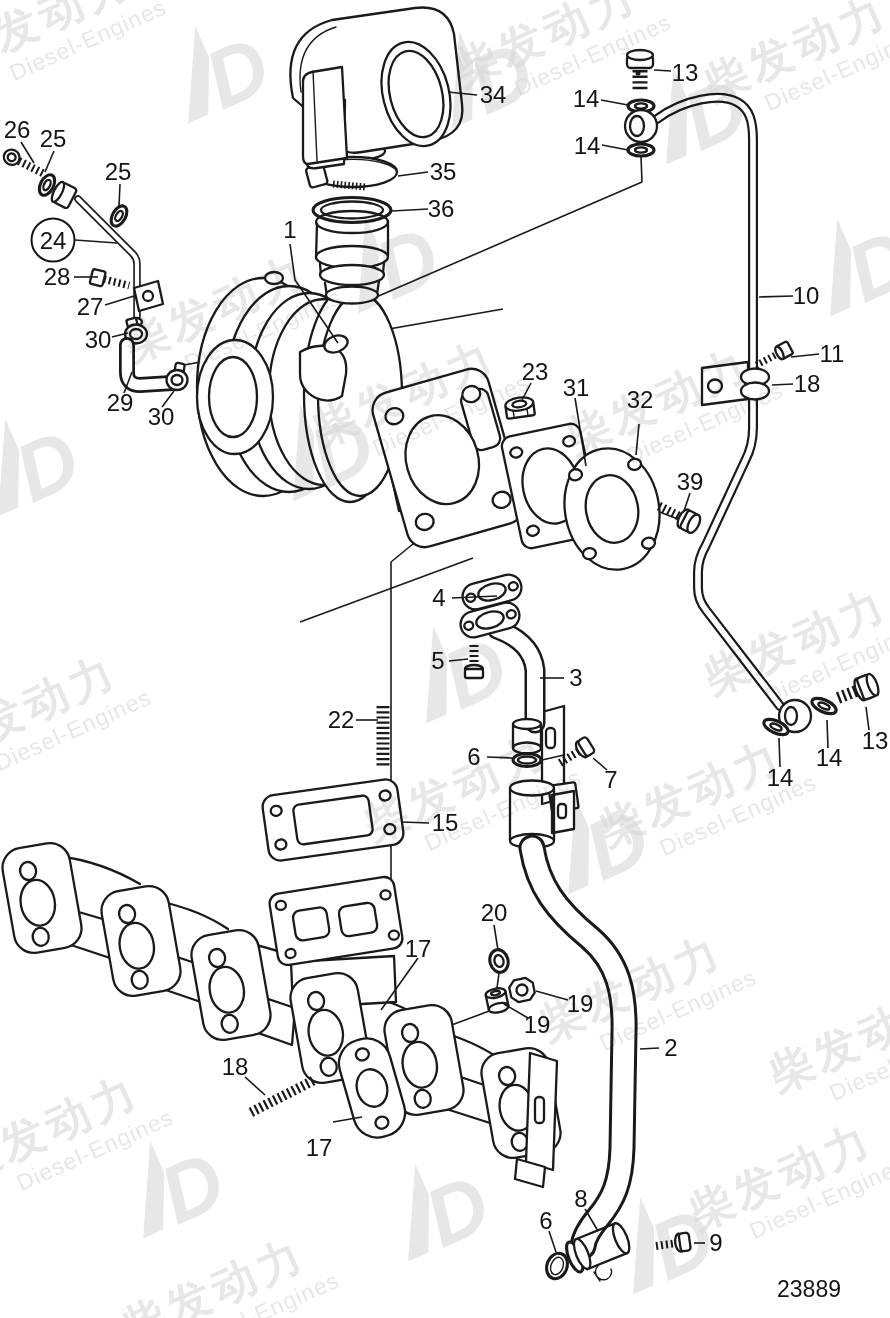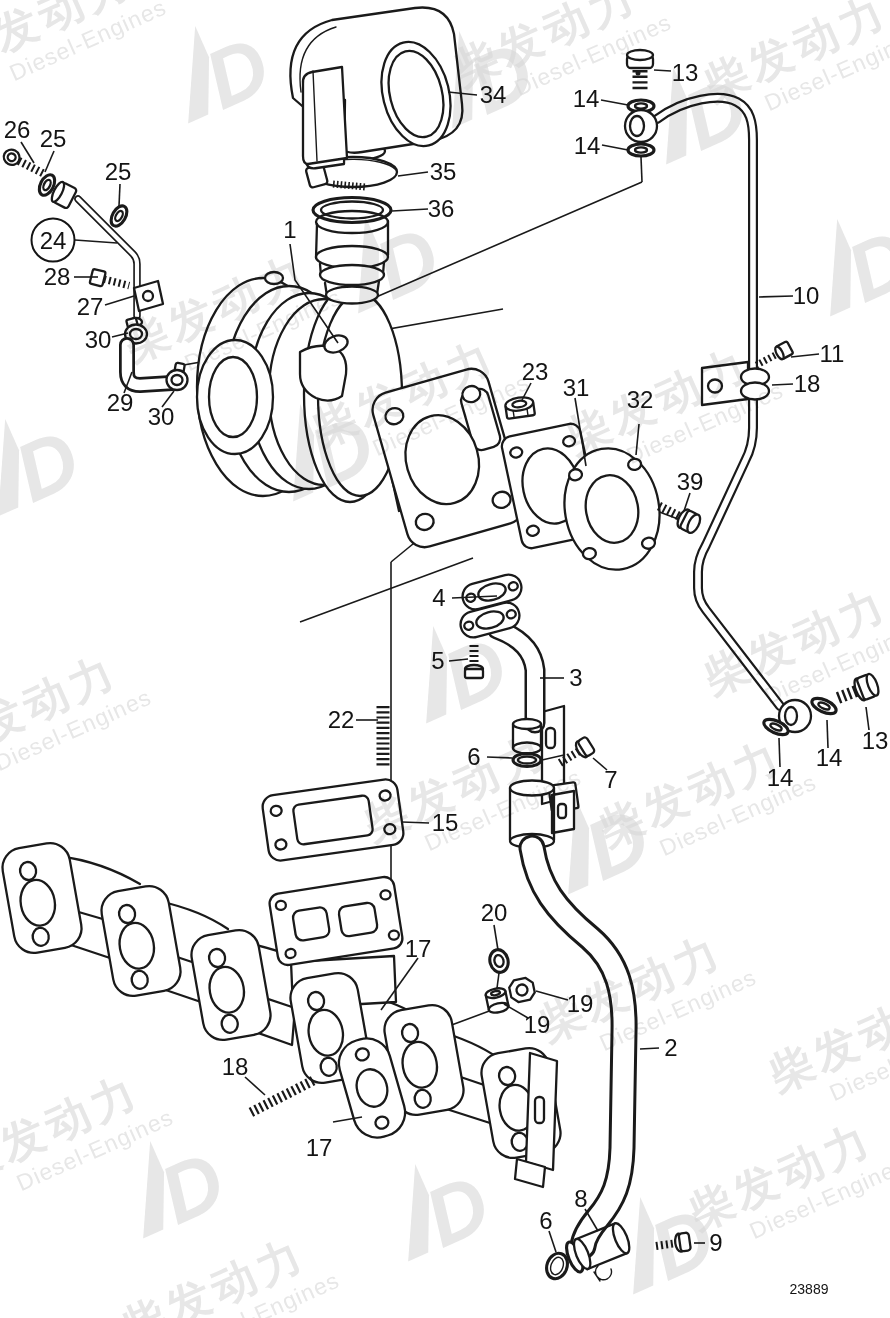--- a/index.html
+++ b/index.html
@@ -13,21 +13,21 @@
   .thin{stroke-width:1.4;}
   .ldr{fill:none;stroke:#1a1a1a;stroke-width:1.6;}
   .thr{fill:none;stroke:#1a1a1a;stroke-linecap:butt;}
   .pb{fill:none;stroke:#1a1a1a;stroke-linejoin:round;stroke-linecap:round;}
   .pw{fill:none;stroke:#ffffff;stroke-linejoin:round;stroke-linecap:round;}
   
   .cl{position:absolute;transform:translate(-50%,-50%);font-size:24px;color:#141414;
       z-index:2;white-space:nowrap;line-height:1;}
   .circled{border:2.4px solid #141414;border-radius:50%;width:41px;height:41px;
       display:flex;align-items:center;justify-content:center;}
-  .dwgnum{position:absolute;transform:translate(-50%,-50%);font-size:14px;color:#141414;z-index:2;}
+  .dwgnum{position:absolute;transform:translate(-50%,-50%);font-size:23px;color:#141414;z-index:2;}
   
   .wm-layer{position:absolute;inset:0;z-index:3;mix-blend-mode:multiply;pointer-events:none;}
   .wm{position:absolute;transform:translate(-50%,-50%) rotate(-24deg);color:#d8d8d8;
       opacity:.62;white-space:nowrap;}
   .wm-cn{display:block;font-size:44px;font-weight:bold;letter-spacing:5px;}
   .wm-en{display:block;font-size:23px;letter-spacing:1px;margin:-4px 0 0 48px;}
   .wm-logo svg{display:block;}
 </style>
 </head>
 <body>

